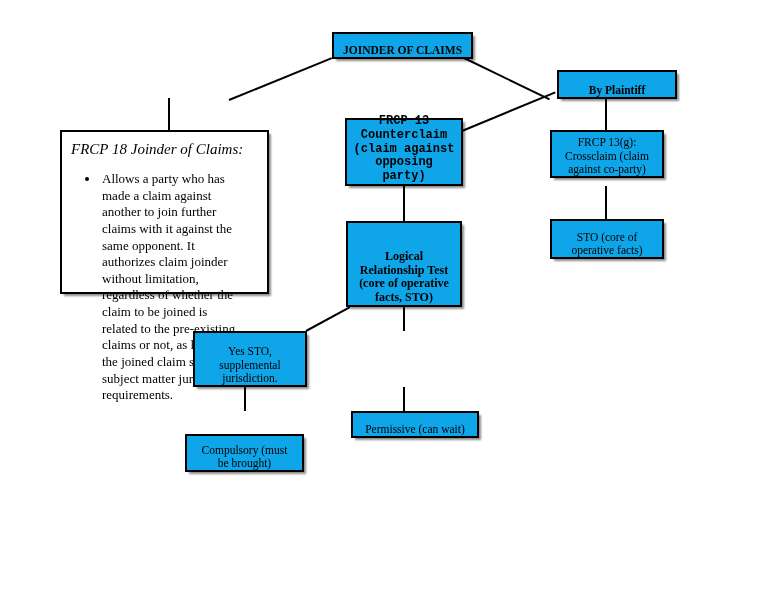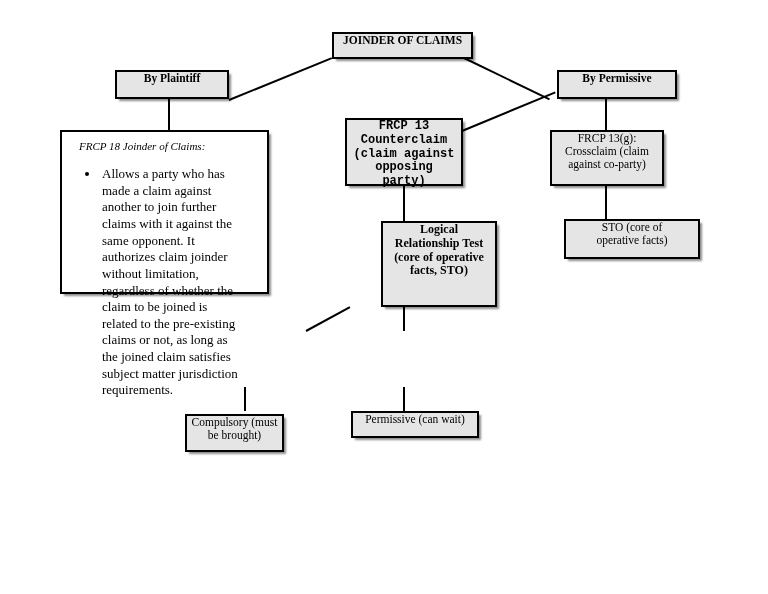--- a/index.html
+++ b/index.html
@@ -16,23 +16,23 @@
     width: 768px;
     height: 594px;
     background: #ffffff;
     overflow: hidden;
   }
   
   .node {
     position: absolute;
     box-sizing: border-box;
     border: 2px solid #000000;
-    background: #e5e5e5;
+    background: #0ea5e9;
     display: flex;
-    align-items: flex-start;
+    align-items: flex-end;
     justify-content: center;
     text-align: center;
     line-height: 1.15;
     font-size: 11.5px;
     z-index: 5;
     box-shadow: 3px 3px 2px -1px rgba(0,0,0,0.45);
   }
   .node .txt {
     display: block;
     white-space: pre-line;
@@ -61,23 +61,23 @@
     position: absolute;
     box-sizing: border-box;
     border: 2px solid #000000;
     background: #ffffff;
     z-index: 5;
     padding: 8px 9px 8px 9px;
     box-shadow: 3px 3px 2px -1px rgba(0,0,0,0.45);
   }
   #frcp18-head {
     font-style: italic;
-    font-size: 11px;
+    font-size: 15px;
     line-height: 1.2;
-    margin: 0 0 2px 8px;
+    margin: 0 0 2px 0;
     font-family: Liberation Serif, serif;
   }
   #frcp18-list {
     margin: 13px;
     padding: 0 0 0 16px;
     list-style: disc;
     font-size: 13px;
   }
   #frcp18-list li {
     line-height: 1.28;
@@ -108,63 +108,65 @@
   <div class="conn vline" style="left:403px; top:306px; height:25px;"></div>
 
   <div class="conn vline" style="left:244px; top:387px; height:24px;"></div>
 
   <div class="conn vline" style="left:403px; top:387px; height:24px;"></div>
 
   <div class="node bold" style="left:332px; top:32px; width:141px; height:27px;">
     <span class="txt">JOINDER OF CLAIMS</span>
   </div>
 
-  <div class="node bold" style="left:115px; top:70px; width:114px; height:29px;">
-    <span class="txt">By Plaintiff</span>
-  </div>
 
   <div class="node bold" style="left:557px; top:70px; width:120px; height:29px;">
-    <span class="txt">By Permissive</span>
+    <span class="txt">By Plaintiff</span>
   </div>
 
   <div id="frcp18-box" style="left:60px; top:130px; width:209px; height:164px;">
     <div id="frcp18-head">FRCP 18 Joinder of Claims:</div>
     <ul id="frcp18-list">
       <li>Allows a party who has made a claim against another to join further claims with it against the same opponent. It authorizes claim joinder without limitation, regardless of whether the claim to be joined is related to the pre-existing claims or not, as long as the joined claim satisfies subject matter jurisdiction requirements.</li>
     </ul>
   </div>
 
   <div class="node bold big" style="left:345px; top:118px; width:118px; height:68px;font-family:Liberation Mono, monospace;">
     <span class="txt">FRCP 13
 Counterclaim
 (claim against
 opposing party)</span>
   </div>
 
-  <div class="node" style="left:550px; top:130px; width:114px; height:56px;">
+  <div class="node" style="left:550px; top:130px; width:114px; height:48px;">
     <span class="txt">FRCP 13(g):
 Crossclaim (claim
 against co-party)</span>
   </div>
 
-  <div class="node" style="left:564px; top:219px; width:136px; height:40px;">
+  <div class="node" style="left:550px; top:219px; width:114px; height:40px;">
     <span class="txt">STO (core of
 operative facts)</span>
   </div>
 
-  <div class="node bold big" style="left:346px; top:221px; width:116px; height:86px;margin-left:35px;">
+  <div class="node bold big" style="left:346px; top:221px; width:116px; height:86px;">
     <span class="txt">Logical
 Relationship Test
 (core of operative
 facts, STO)</span>
   </div>
 
+  <div class="node" style="left:193px; top:331px; width:114px; height:56px;">
+    <span class="txt">Yes STO,
+supplemental
+jurisdiction.</span>
+  </div>
 
 
-  <div class="node" style="left:185px; top:414px; width:99px; height:38px;">
+  <div class="node" style="left:185px; top:434px; width:119px; height:38px;">
     <span class="txt">Compulsory (must
 be brought)</span>
   </div>
 
   <div class="node" style="left:351px; top:411px; width:128px; height:27px;">
     <span class="txt">Permissive (can wait)</span>
   </div>
 
 </div>
 

